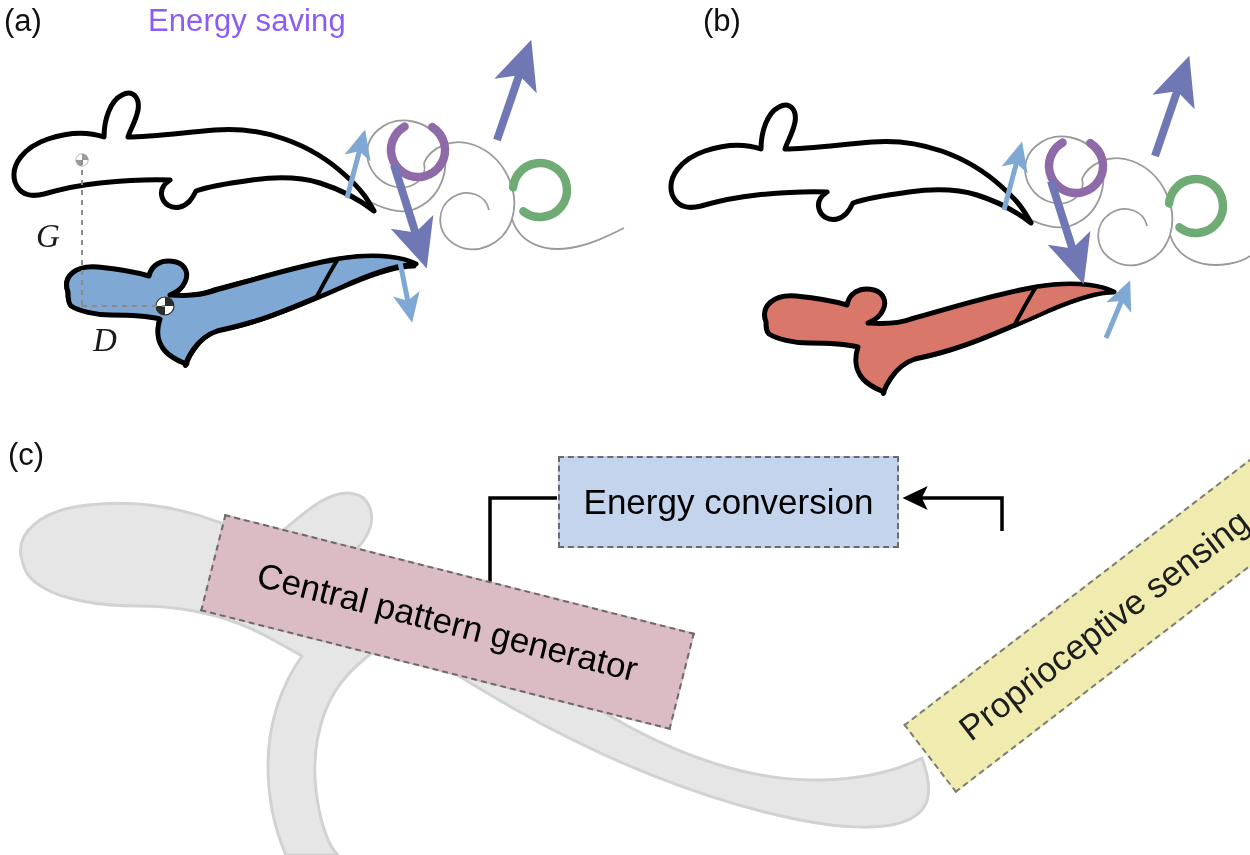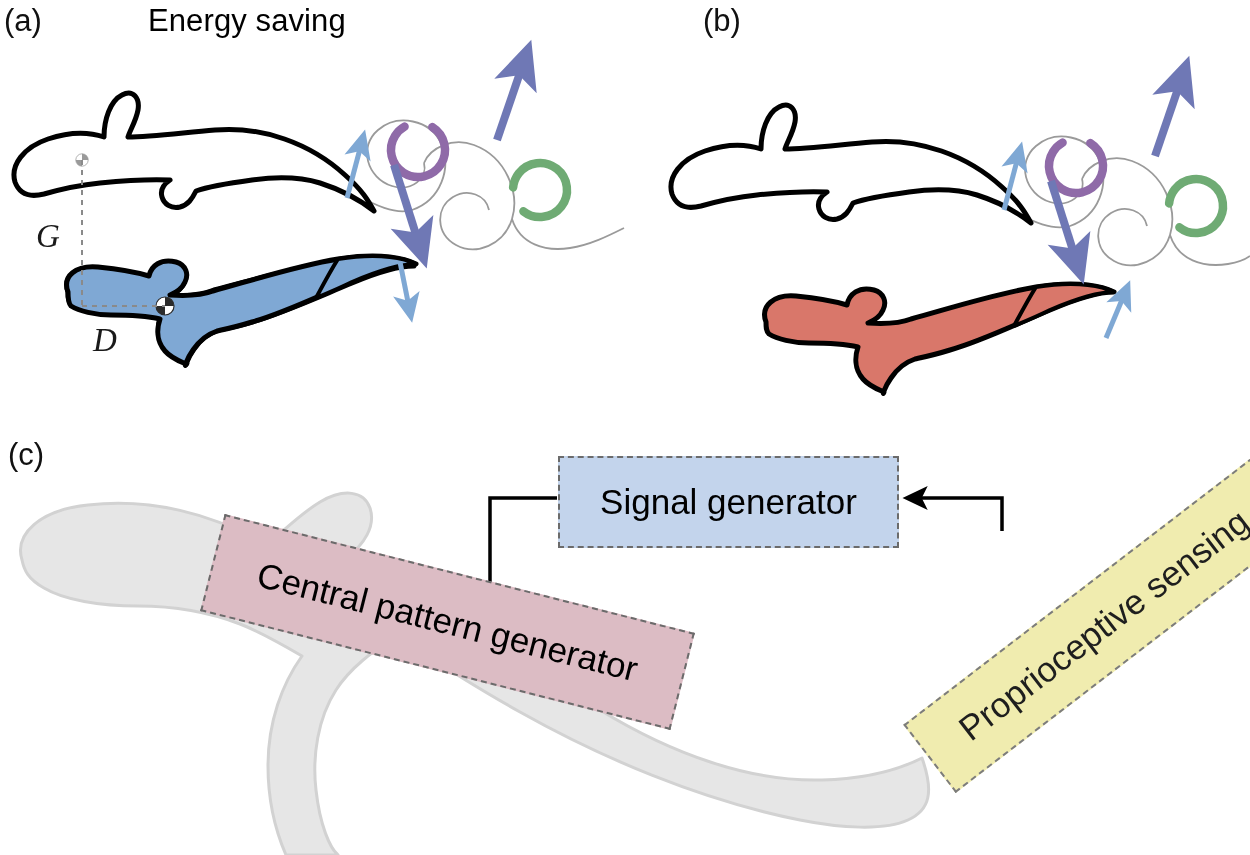--- a/index.html
+++ b/index.html
@@ -9,21 +9,21 @@
     font-family:"Liberation Sans", sans-serif;
     color:#000;
     overflow:hidden;
     position:relative;
   }
   #figure{position:absolute;left:0;top:0;width:1250px;height:855px;}
   .panel-title{
     position:absolute;
     font-family:"Liberation Sans", sans-serif;
     font-size:31px;
-    color:#000000;
+    color:#8b5cf6;
     white-space:nowrap;
     letter-spacing:0.1px;
   }
   .panel-letter{
     position:absolute;
     font-family:"Liberation Sans", sans-serif;
     font-size:31px;
     color:#111;
     white-space:nowrap;
   }
@@ -321,21 +321,21 @@
                C100,606 64,600 44,588
                C28,579 24,570 22,560 Z" fill="#e6e6e6" stroke="#d2d2d2" stroke-width="3" stroke-linejoin="round"></path>
 
       <path d="M557,498 L490,498 L490,605" fill="none" stroke="#000000" stroke-width="3.5" marker-end="url(#arrowBlack)"></path>
 
       <path d="M1002,531 L1002,498 L913,498" fill="none" stroke="#000000" stroke-width="3.5" marker-end="url(#arrowBlack)"></path>
     </g>
   </svg>
 
   <div class="flowbox" id="box-signal">
-    <span>Signal generator</span>
+    <span>Energy conversion</span>
   </div>
 
   <div class="flowbox" id="box-cpg">
     <span>Central pattern generator</span>
   </div>
 
   <div class="flowbox" id="box-prop">
     <span>Proprioceptive sensing</span>
   </div>
 

